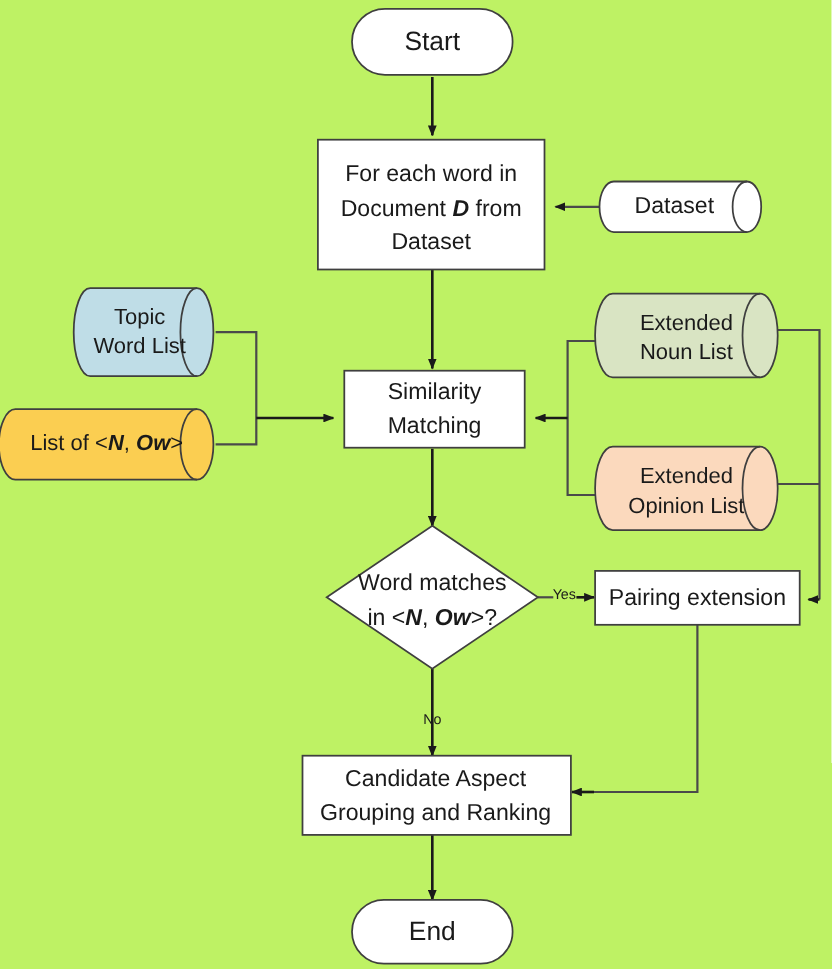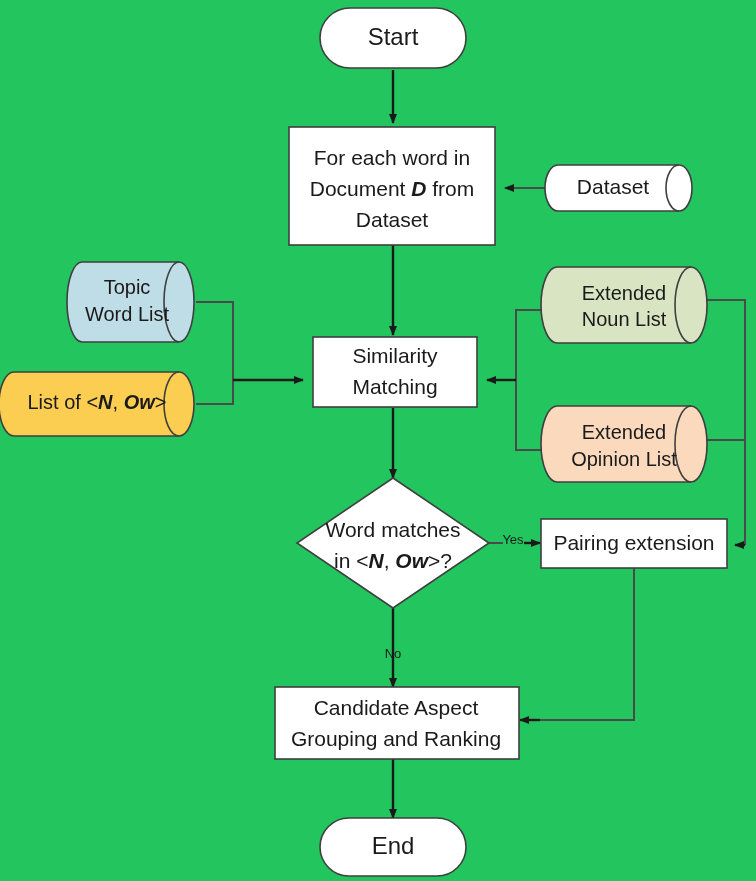--- a/index.html
+++ b/index.html
@@ -10,21 +10,21 @@
   body {
     width: 756px;
     height: 881px;
     font-family: "Liberation Sans", sans-serif;
     overflow: hidden;
   }
   #flowchart-root {
     position: relative;
     width: 756px;
     height: 881px;
-    background: #22c55e;
+    background: #bef264;
   }
   svg#flow-svg {
     display: block;
     width: 756px;
     height: 881px;
   }
   .node-text {
     font-family: "Liberation Sans", sans-serif;
     fill: #1a1a1a;
     text-anchor: middle;

